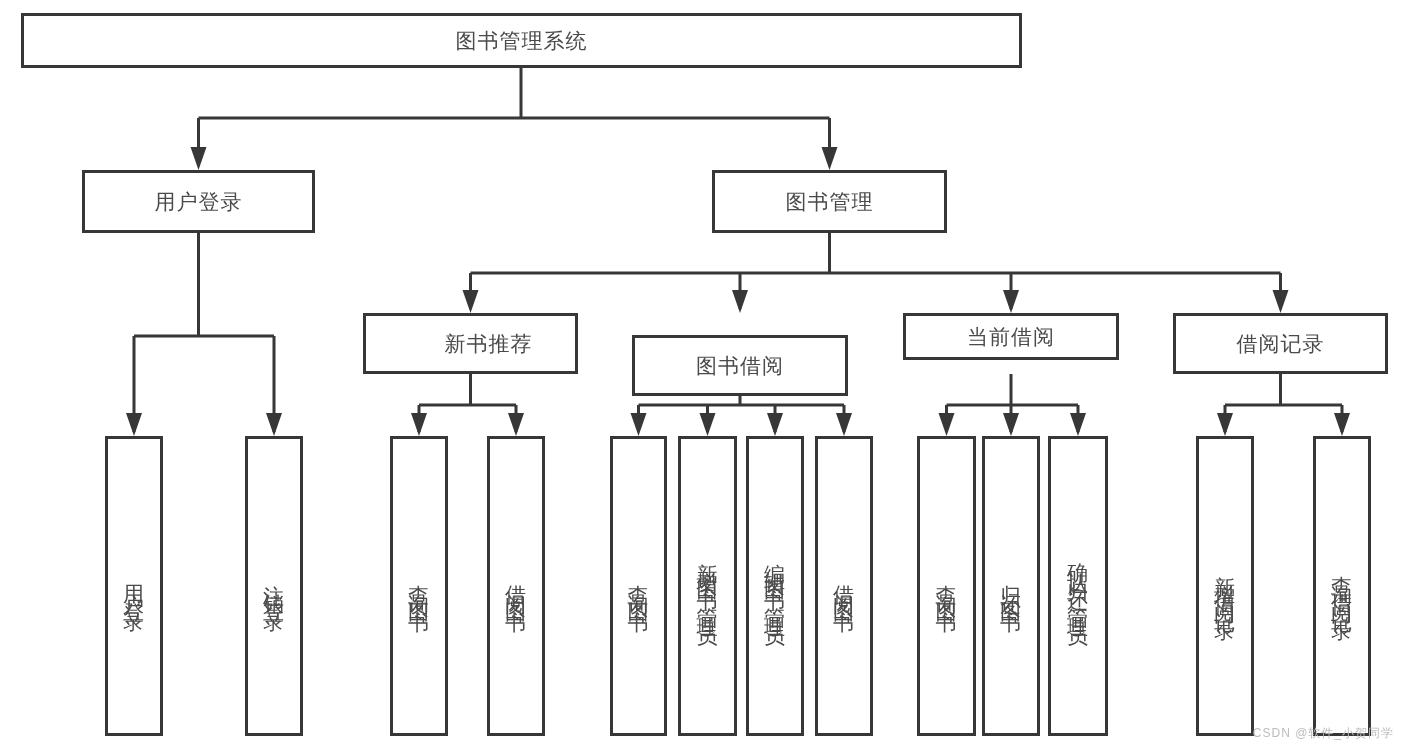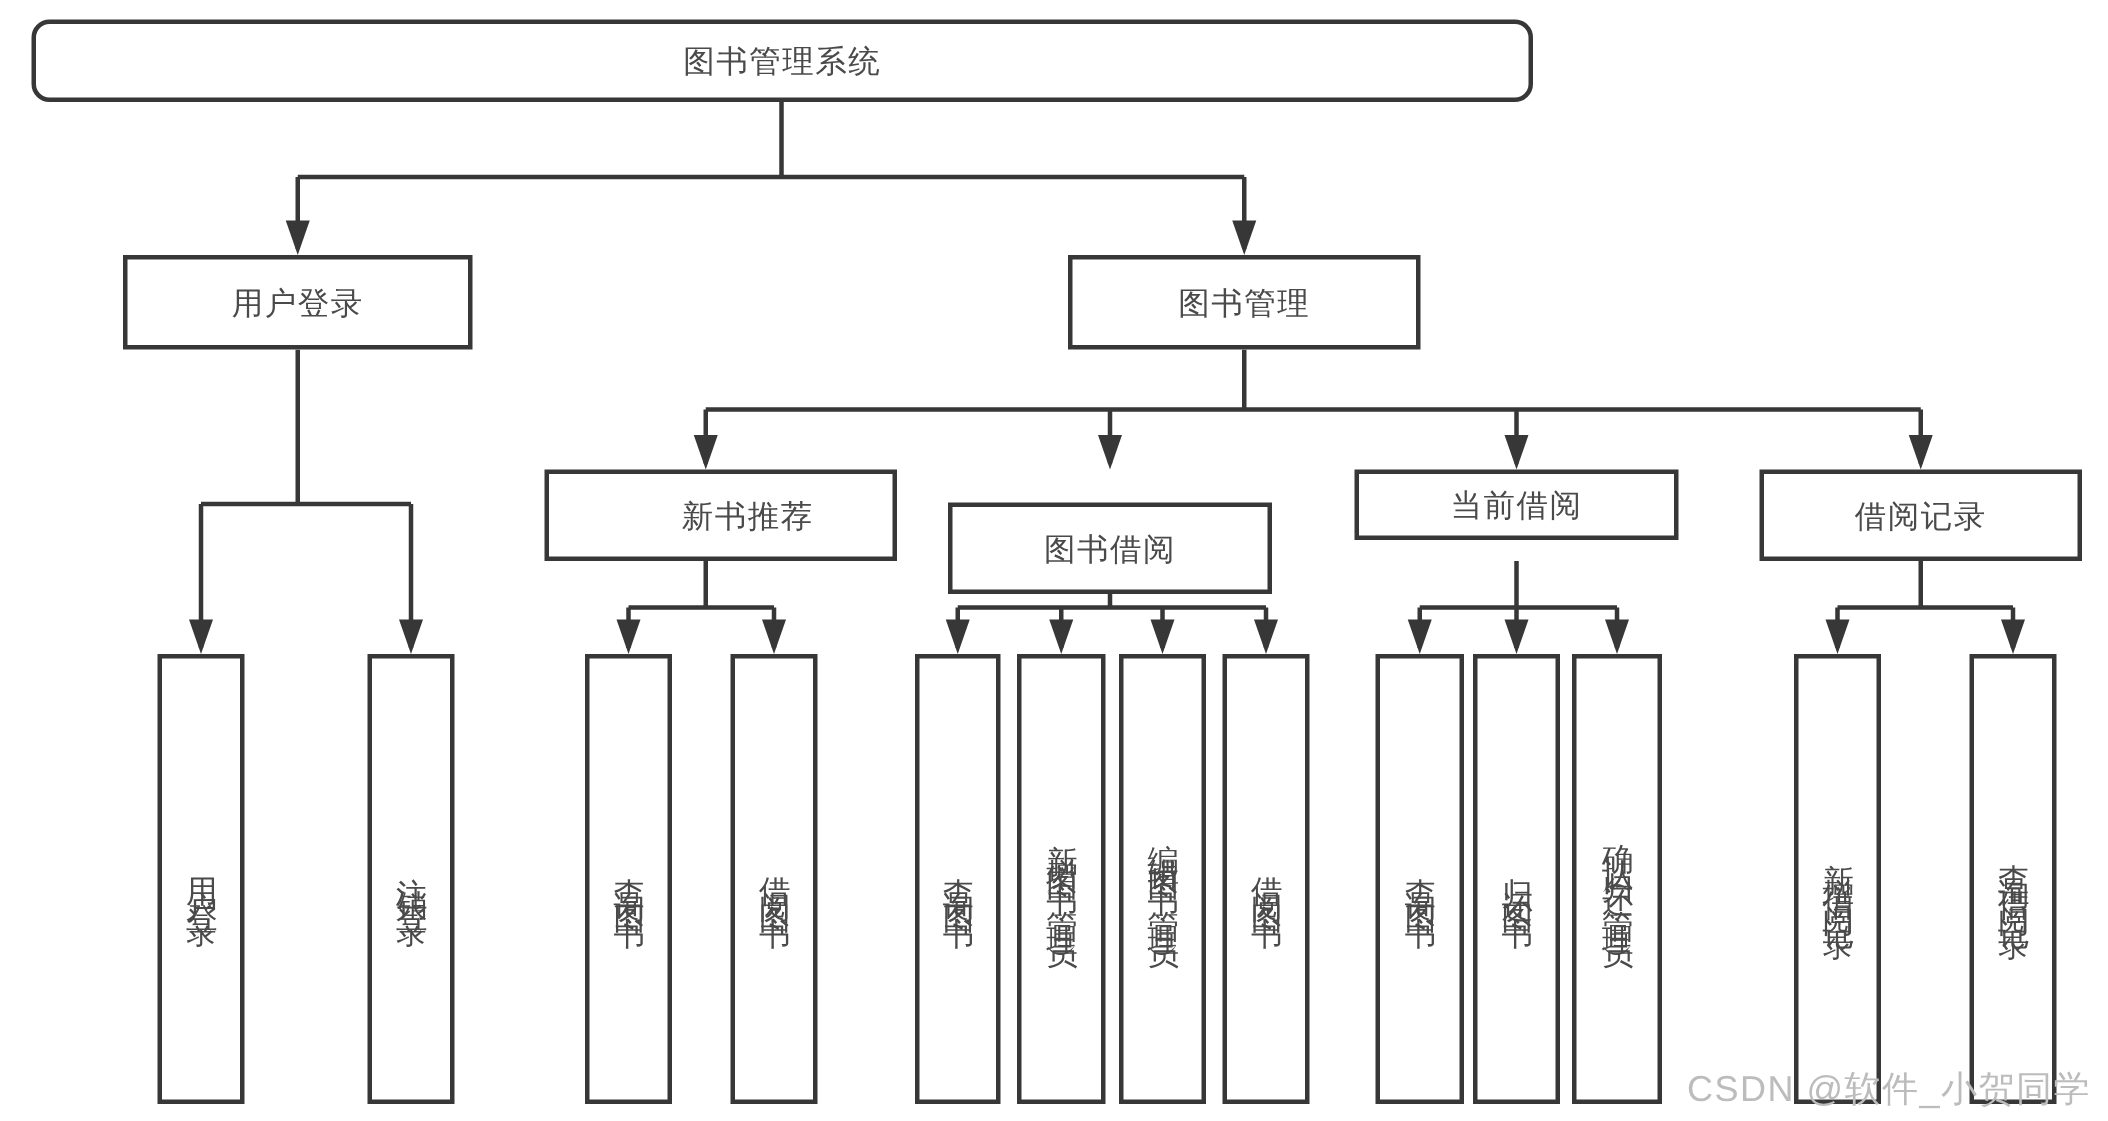--- a/index.html
+++ b/index.html
@@ -44,21 +44,21 @@
   .vnode span {
     writing-mode: vertical-rl;
     text-orientation: mixed;
     letter-spacing: 9px;
     line-height: 1;
   }
   .watermark {
     position: absolute;
     right: 11px;
     bottom: 5px;
-    font-size: 24px;
+    font-size: 12px;
     color: #bcbcbc;
     letter-spacing: 1px;
     white-space: nowrap;
   }
 </style>
 </head>
 <body>
 
 <div class="stage">
 
@@ -95,26 +95,26 @@
       <polygon points="767,413 783,413 775,436"></polygon>
       <polygon points="836,413 852,413 844,436"></polygon>
       <polygon points="938.5,413 954.5,413 946.5,436"></polygon>
       <polygon points="1003,413 1019,413 1011,436"></polygon>
       <polygon points="1070,413 1086,413 1078,436"></polygon>
       <polygon points="1217,413 1233,413 1225,436"></polygon>
       <polygon points="1334,413 1350,413 1342,436"></polygon>
     </g>
   </svg>
 
-  <div class="node" style="left:21px; top:13px; width:1001px; height:55px;border-radius:12px;">图书管理系统</div>
+  <div class="node" style="left:21px; top:13px; width:1001px; height:55px;">图书管理系统</div>
 
   <div class="node" style="left:82px; top:170px; width:233px; height:63px;">用户登录</div>
   <div class="node" style="left:712px; top:170px; width:235px; height:63px;">图书管理</div>
 
-  <div class="node" style="left:363px; top:313px; width:235px; height:61px;padding-left:36px;">新书推荐</div>
+  <div class="node" style="left:363px; top:313px; width:215px; height:61px;padding-left:36px;">新书推荐</div>
   <div class="node" style="left:632px; top:313px; width:216px; height:61px;margin-top:22px;">图书借阅</div>
   <div class="node" style="left:903px; top:313px; width:216px; height:47px;">当前借阅</div>
   <div class="node" style="left:1173px; top:313px; width:215px; height:61px;">借阅记录</div>
 
   <div class="vnode" style="left:105px; width:58px;">
     <span>用户登录</span>
   </div>
   <div class="vnode" style="left:245px; width:58px;">
     <span>注销登录</span>
   </div>

